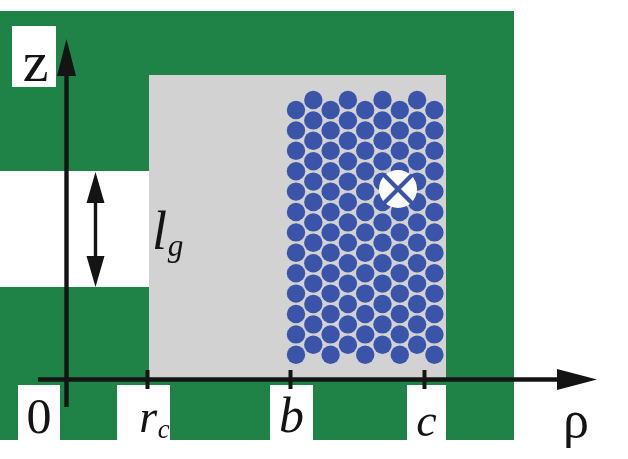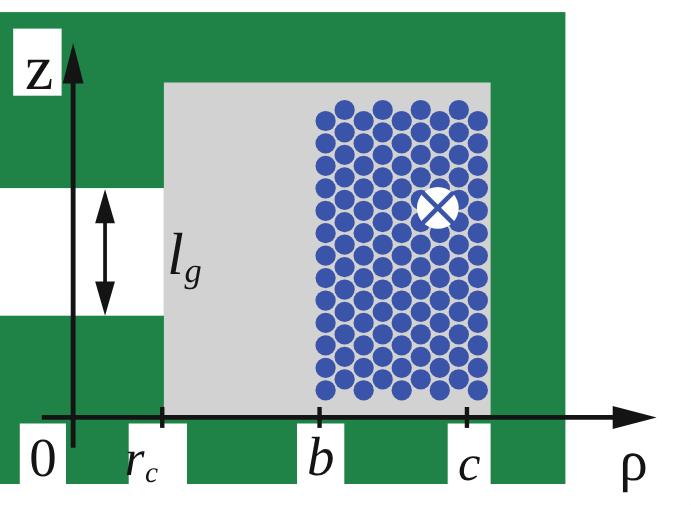--- a/index.html
+++ b/index.html
@@ -36,21 +36,21 @@
     position: relative;
     top: 0.22em;
     margin-left: 0.02em;
   }
   
   #lbl-z     { left: 14px;  top: 33px;  width: 43px; text-align: center; font-size: 58px; }
   
   #lbl-lg    { left: 104px; top: 204px; font-size: 54px; margin-left: 48px; }
   
   #lbl-0     { left: 18px;  top: 391px; width: 42px; text-align: center; font-size: 50px; }
-  #lbl-rc    { left: 102px; top: 394px; width: 53px; text-align: center; font-size: 46px; }
+  #lbl-rc    { left: 128px; top: 394px; width: 53px; text-align: center; font-size: 46px; }
   #lbl-b     { left: 270px; top: 390px; width: 43px; text-align: center; font-size: 50px; }
   #lbl-c     { left: 407px; top: 398px; width: 39px; text-align: center; font-size: 46px; }
   #lbl-rho   { left: 554px; top: 394px; width: 44px; text-align: center; font-size: 52px; }
 </style>
 </head>
 <body>
 
 <div id="stage" style="--ink: #141414;">
 
   <svg id="gfx" width="628" height="459" viewBox="0 0 628 459">

